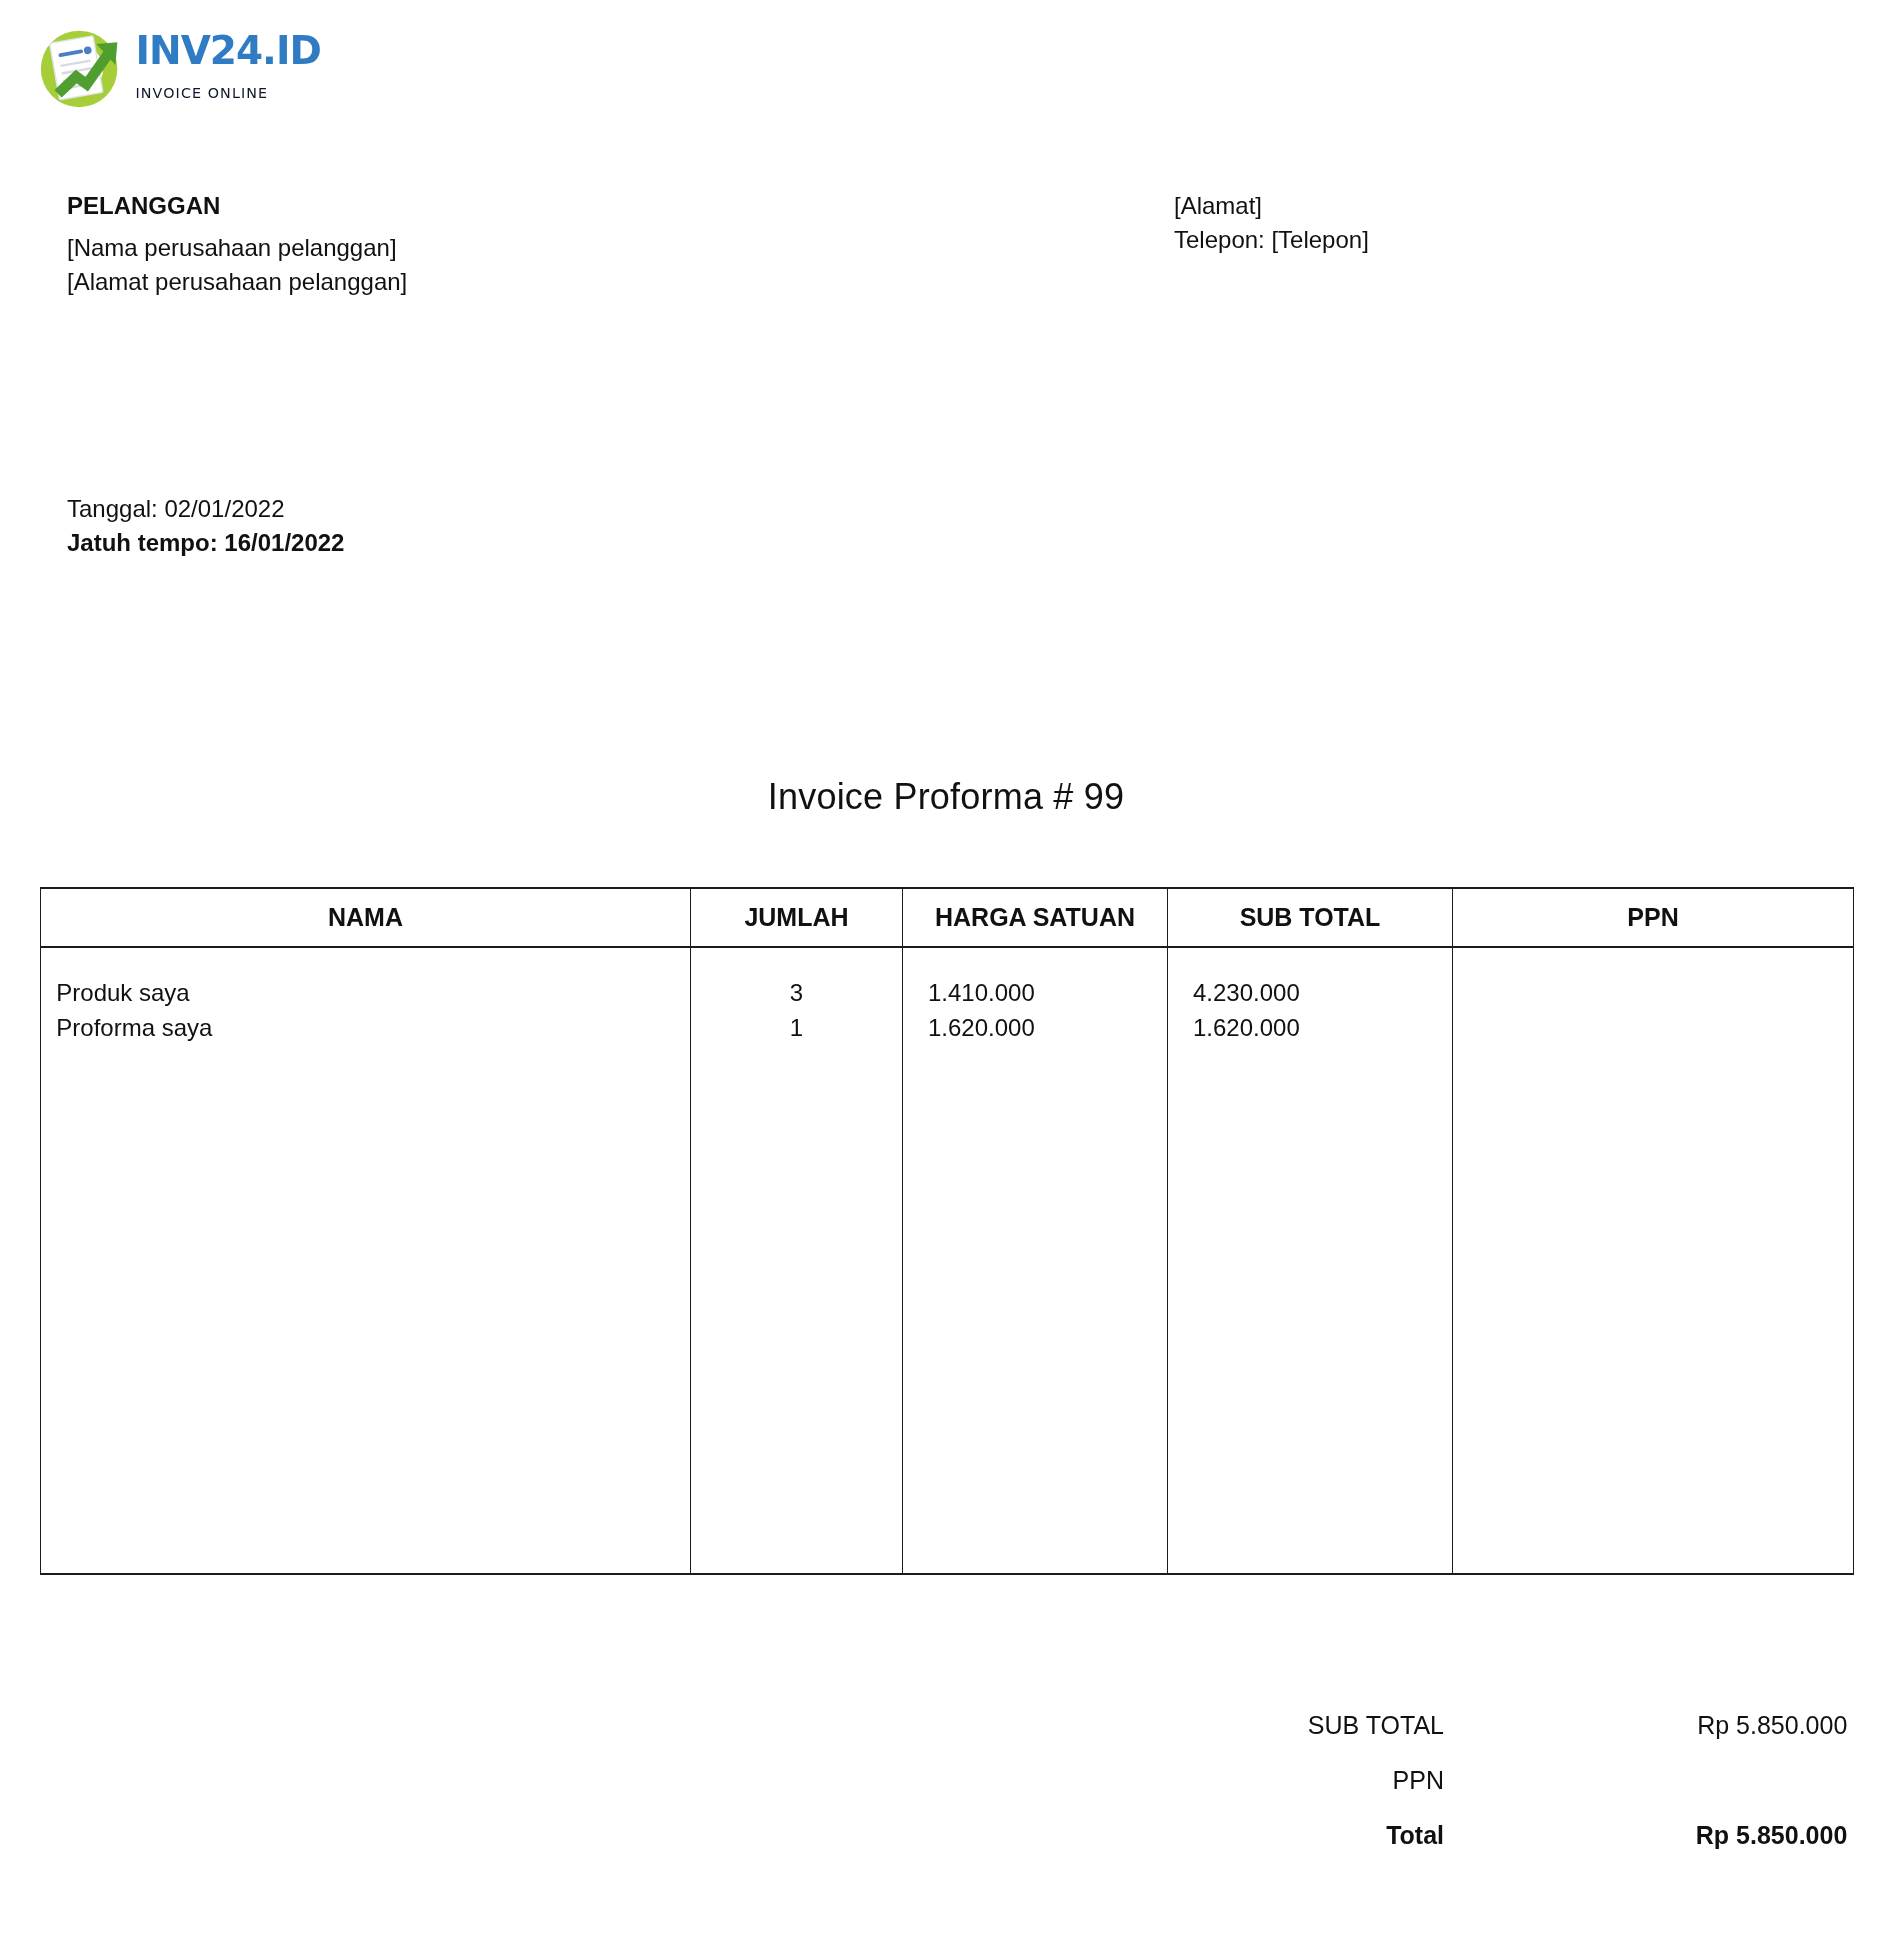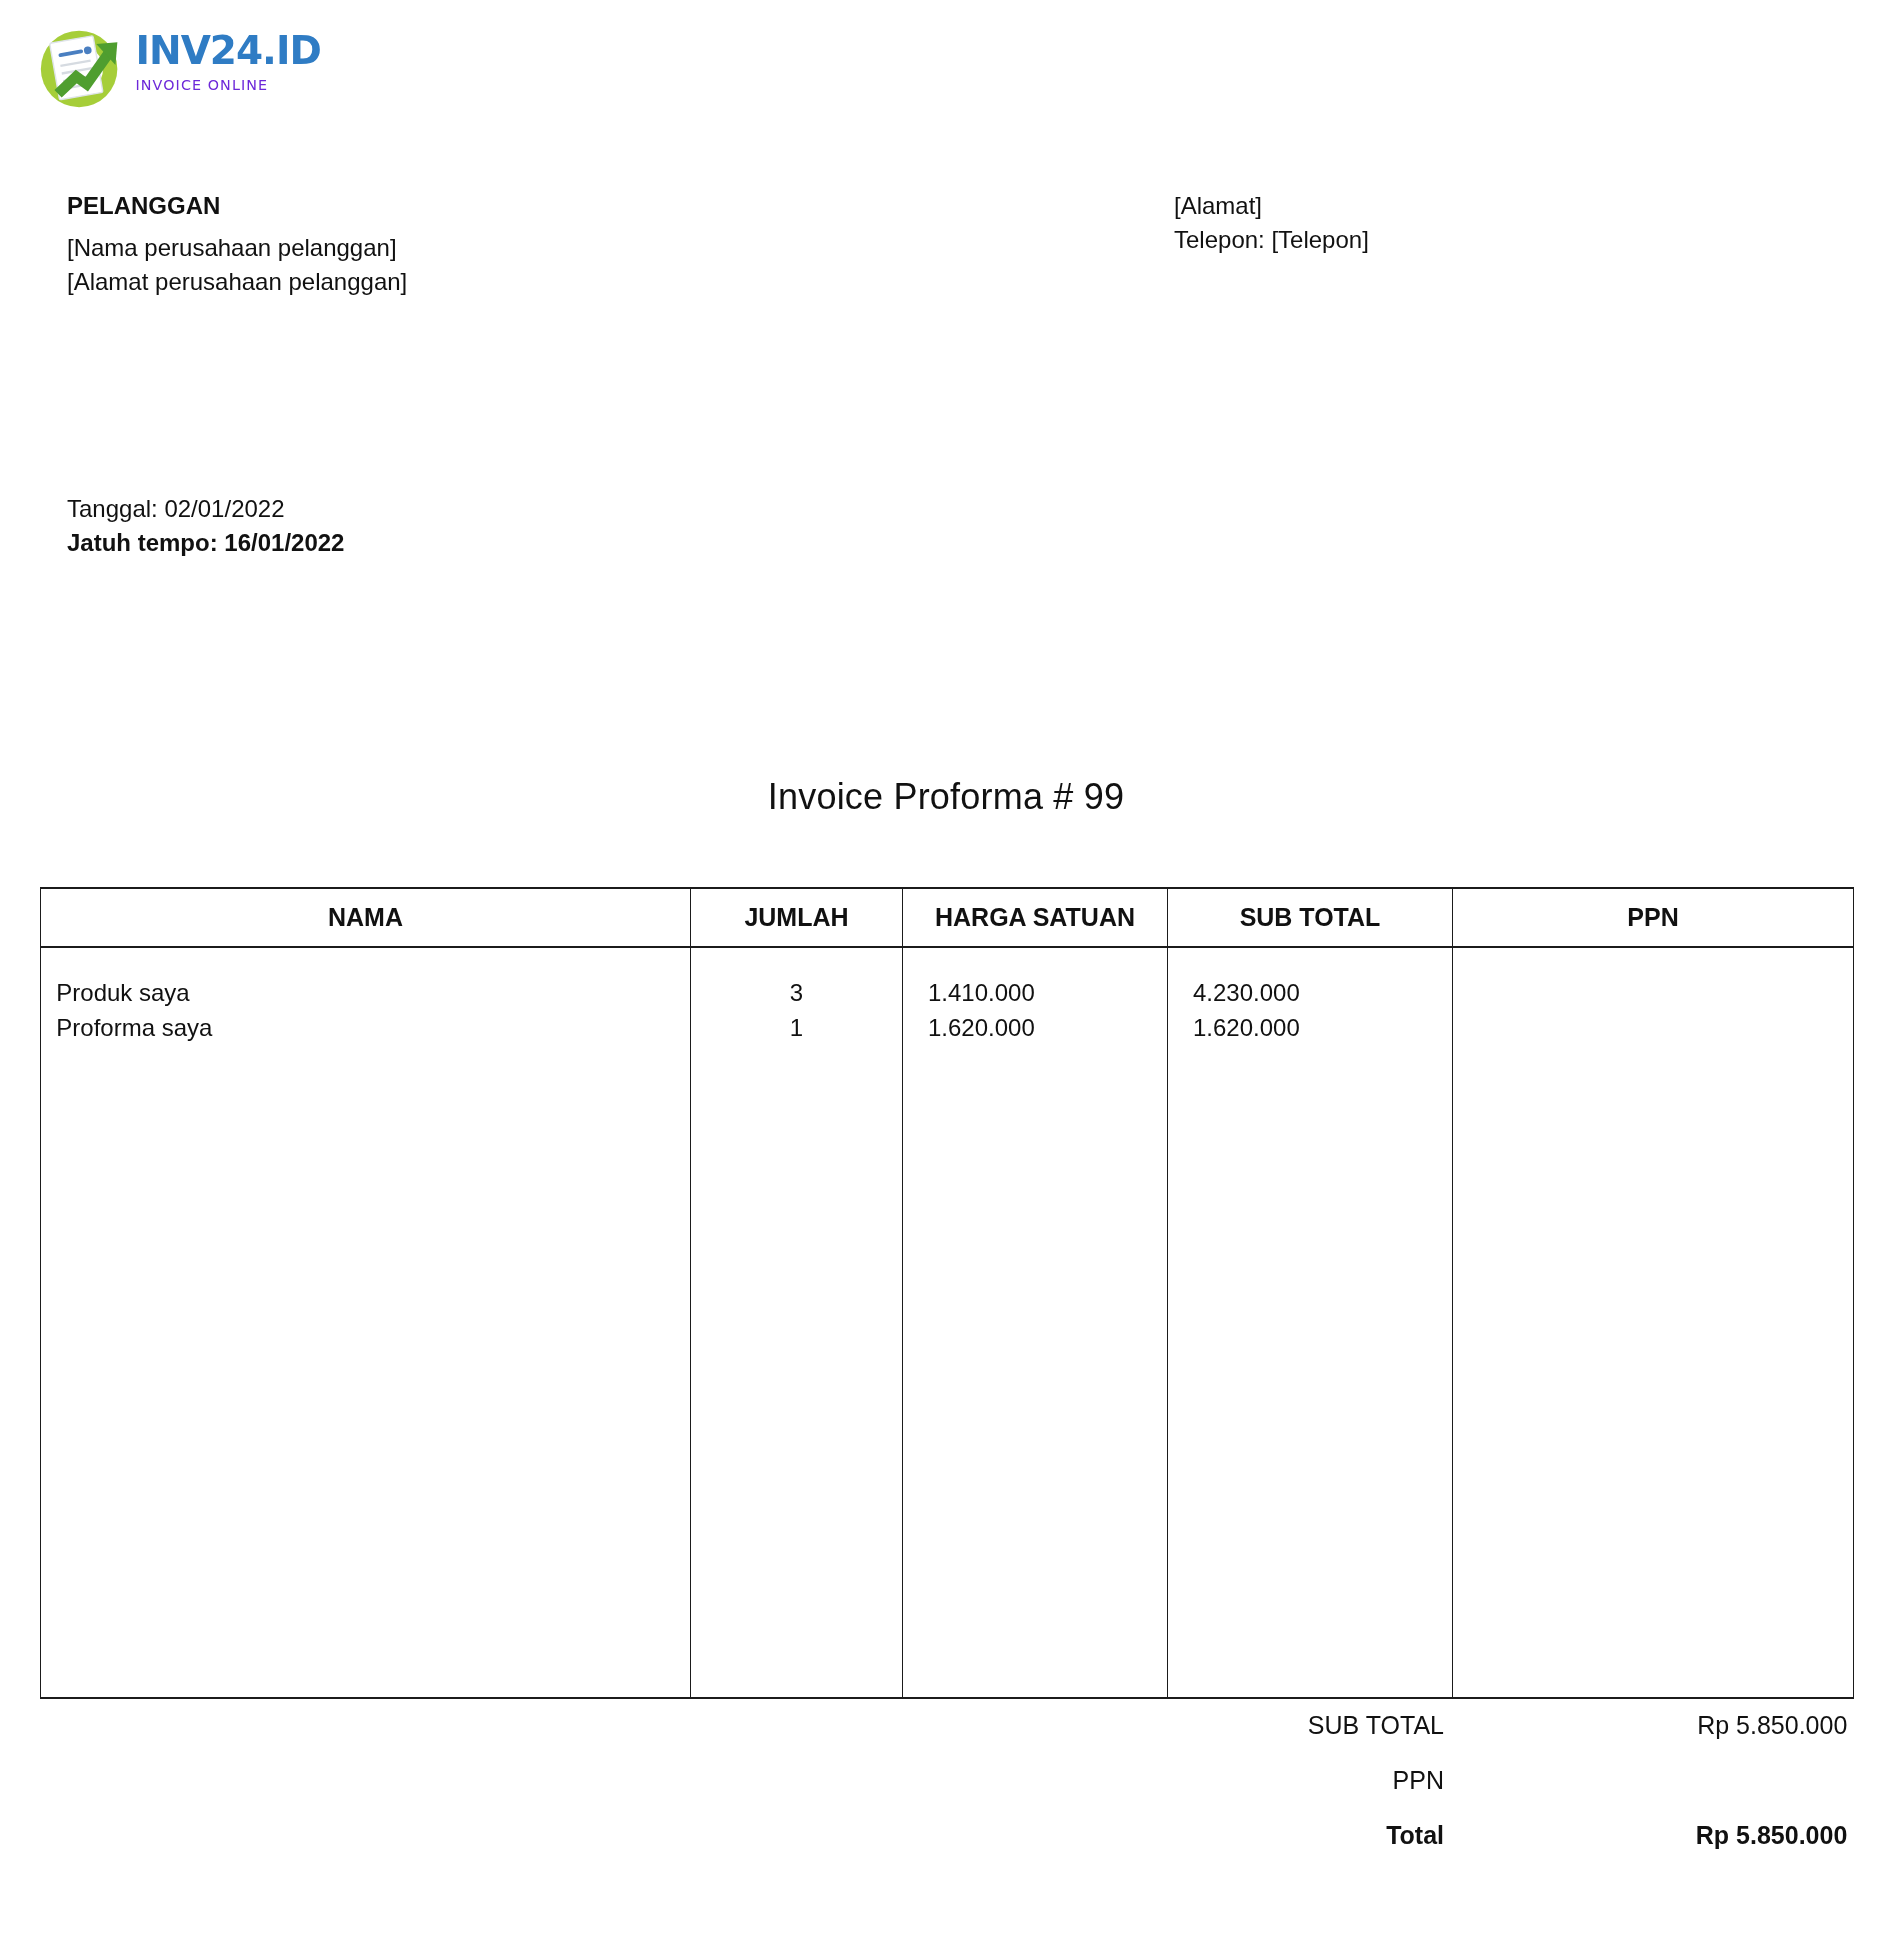--- a/index.html
+++ b/index.html
@@ -48,23 +48,23 @@
     font-size: 39px;
     letter-spacing: -1px;
     color: #2f7cc4;
     line-height: 1;
     white-space: nowrap;
   }
   .logo-tagline {
     font-family: "DejaVu Sans", sans-serif;
     font-size: 14.3px;
     letter-spacing: 1.1px;
-    color: #6d28d9;
+    color: #0f172a;
     line-height: 1;
-    margin-top: 8px;
+    margin-top: 16px;
     white-space: nowrap;
   }
 
   
   .party {
     position: absolute;
     font-size: 24px;
     line-height: 1.42;
   }
   .party-left  { left: 67px; top: 189px; width: 784px; }
@@ -97,21 +97,21 @@
     font-size: 36px;
     letter-spacing: 0.2px;
   }
 
   
   .items-table {
     position: absolute;
     left: 40px;
     top: 887px;
     width: 1812px;
-    height: 812px;
+    height: 688px;
     border-collapse: collapse;
     table-layout: fixed;
     font-size: 24px;
   }
   .items-table th,
   .items-table td {
     border: 1px solid #1b1b1b;
     padding: 0;
     vertical-align: top;
   }

